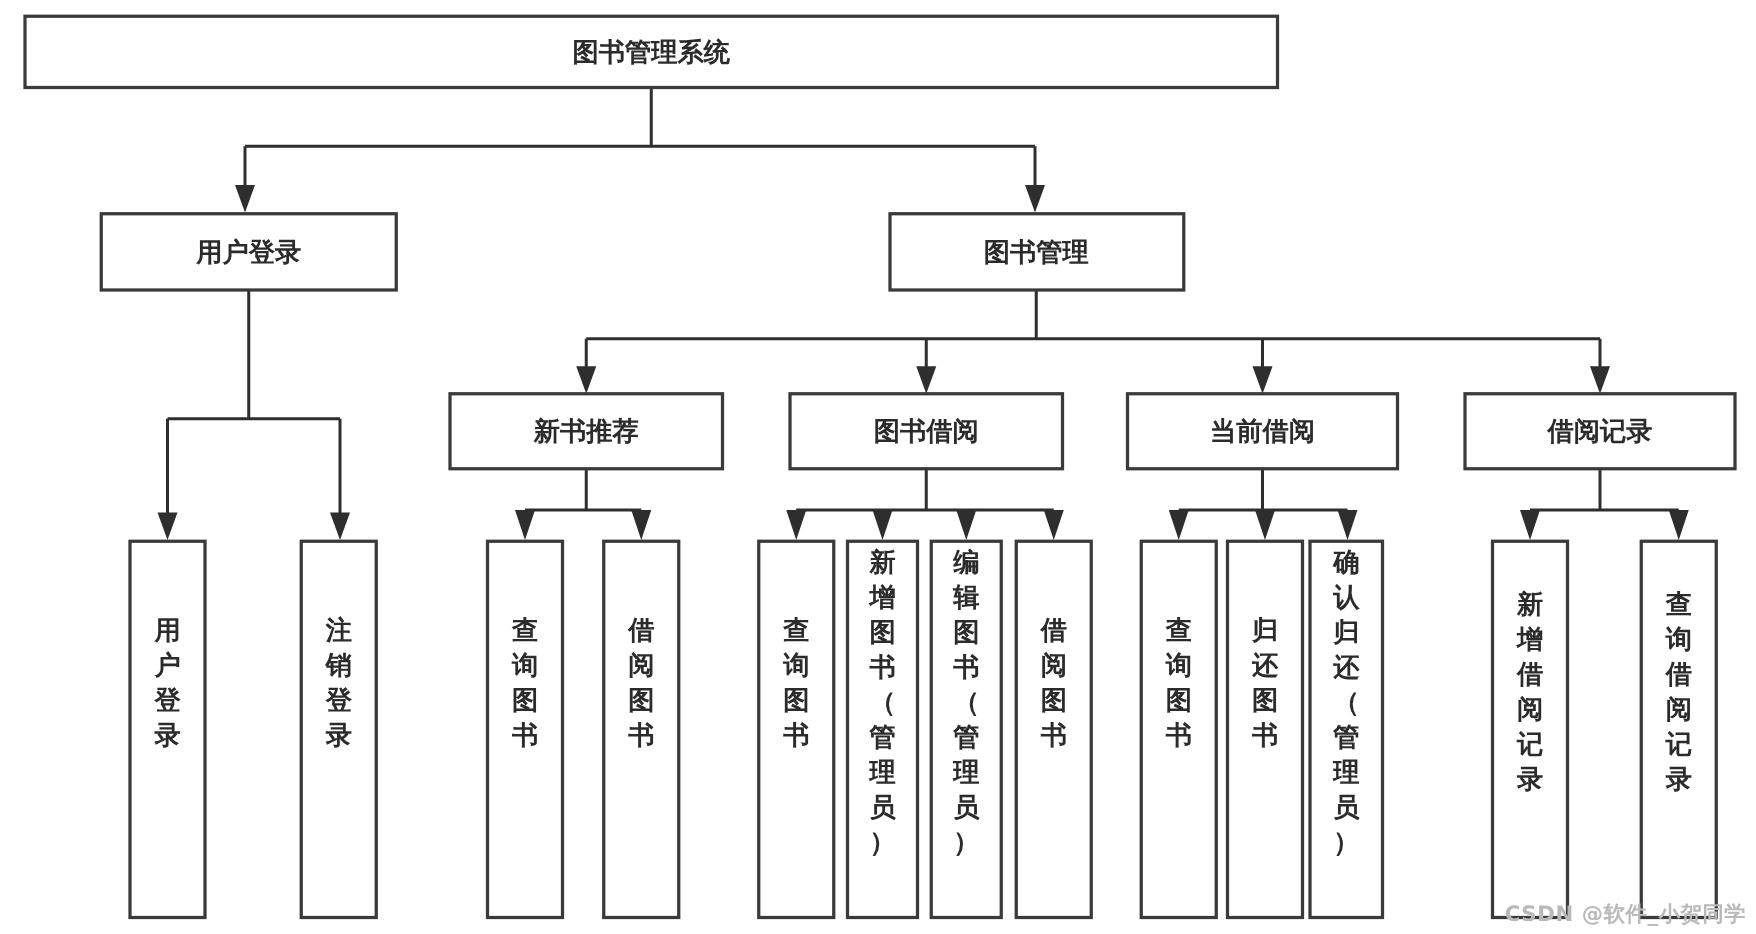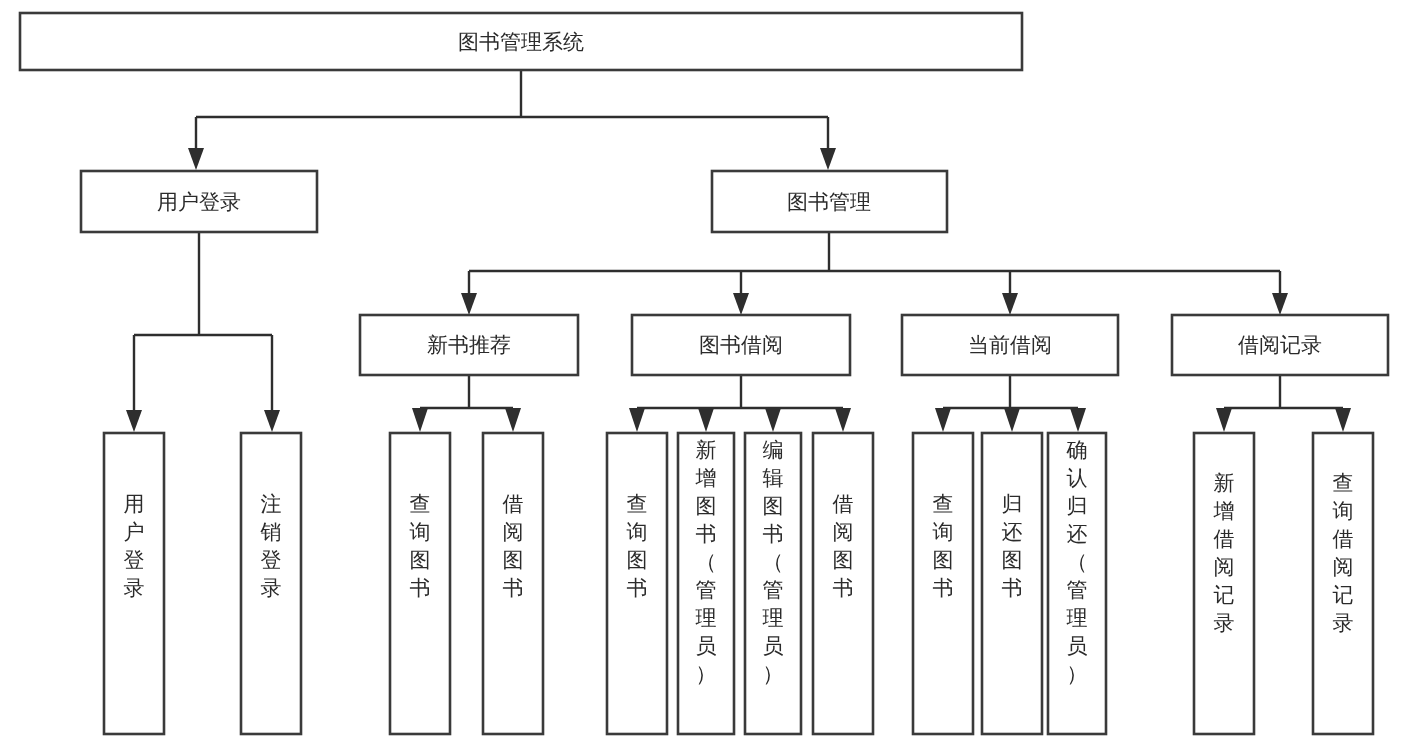--- a/index.html
+++ b/index.html
@@ -11,20 +11,21 @@
     width: 1405px;
     height: 747px;
     font-family: "DejaVu Sans", "Liberation Sans", sans-serif;
     overflow: hidden;
     position: relative;
   }
   #diagram-root {
     position: relative;
     width: 1405px;
     height: 747px;
+    font-weight: bold;
   }
   svg.diagram {
     display: block;
     width: 1405px;
     height: 747px;
   }
   .node-rect {
     fill: #ffffff;
     stroke: #3a3a3a;
     stroke-width: 2.6;
@@ -188,13 +189,14 @@
       <rect class="node-rect" x="1194" y="433" width="60" height="301"></rect>
       <text class="node-label-vert" x="1224" y="490"><tspan x="1224" y="490" text-anchor="middle">新</tspan><tspan x="1224" y="518" text-anchor="middle">增</tspan><tspan x="1224" y="546" text-anchor="middle">借</tspan><tspan x="1224" y="574" text-anchor="middle">阅</tspan><tspan x="1224" y="602" text-anchor="middle">记</tspan><tspan x="1224" y="630" text-anchor="middle">录</tspan></text>
     </g>
     <g>
       <rect class="node-rect" x="1313" y="433" width="60" height="301"></rect>
       <text class="node-label-vert" x="1343" y="490"><tspan x="1343" y="490" text-anchor="middle">查</tspan><tspan x="1343" y="518" text-anchor="middle">询</tspan><tspan x="1343" y="546" text-anchor="middle">借</tspan><tspan x="1343" y="574" text-anchor="middle">阅</tspan><tspan x="1343" y="602" text-anchor="middle">记</tspan><tspan x="1343" y="630" text-anchor="middle">录</tspan></text>
     </g>
 
   </svg>
 
+  <div class="watermark">CSDN @软件_小贺同学</div>
 </div>
 
 </body></html>

